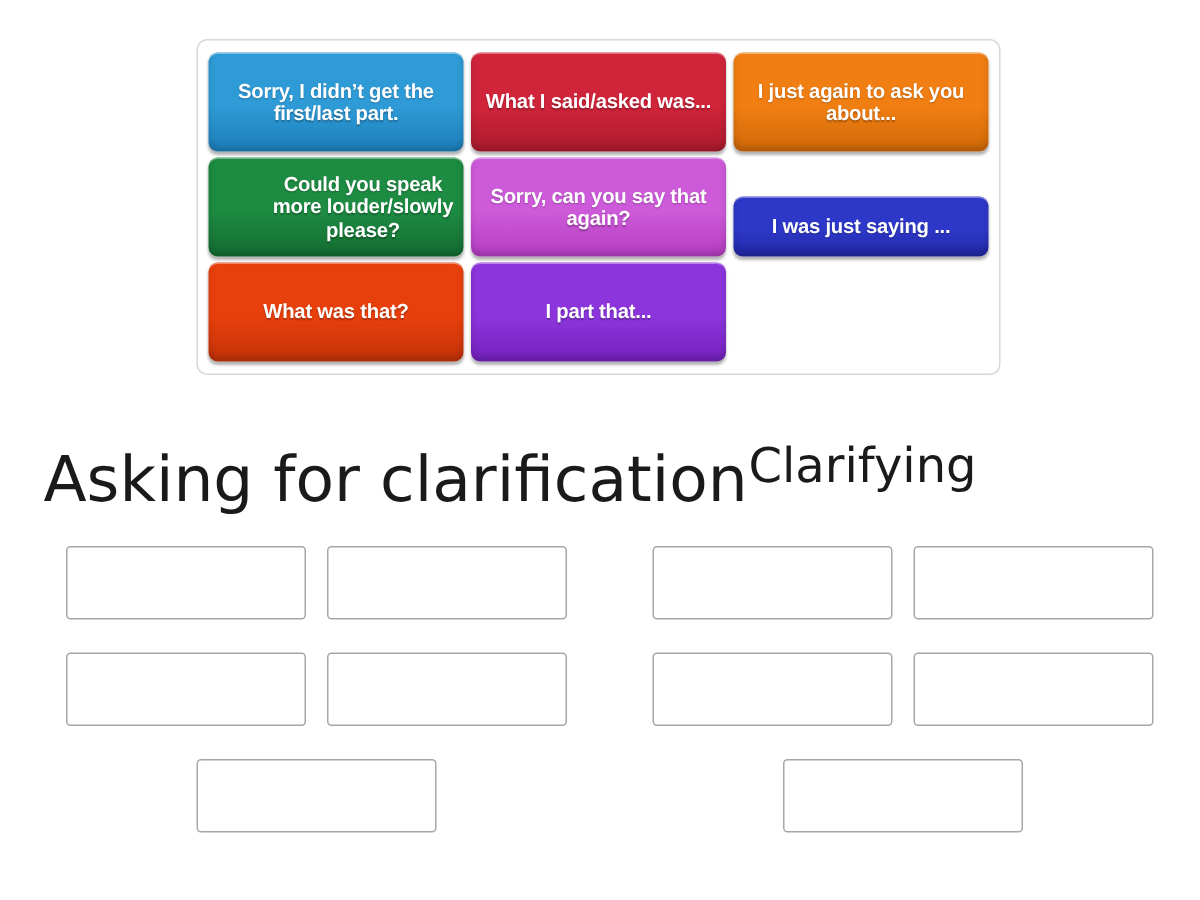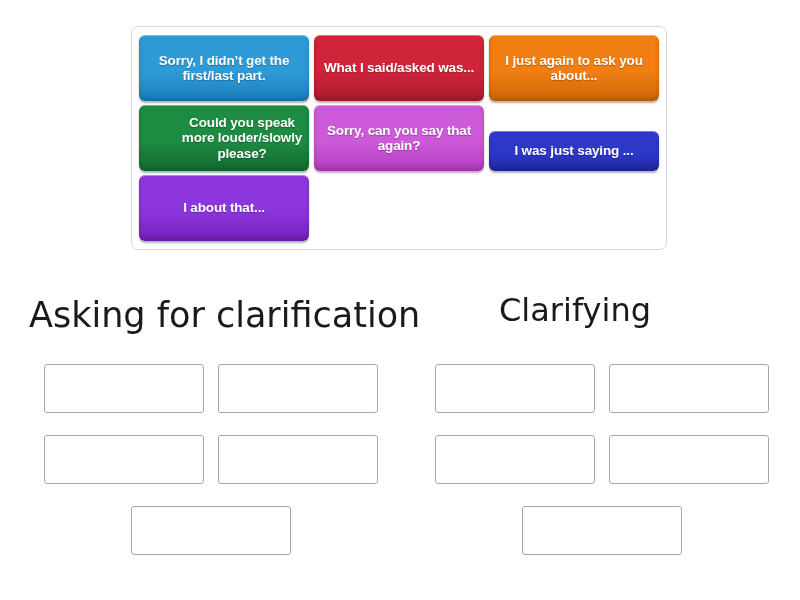--- a/index.html
+++ b/index.html
@@ -70,21 +70,21 @@
   .category-heading {
     position: absolute;
     font-weight: normal;
     color: #1a1a1a;
     white-space: nowrap;
     font-family: "DejaVu Sans", sans-serif;
   }
   #heading-left {
     left: 29px;
     top: 295px;
-    font-size: 35px;
+    font-size: 42px;
   }
   #heading-right {
     left: 499px;
     top: 291px;
     font-size: 32px;
   }
 
   
   .drop-column {
     position: absolute;
@@ -133,23 +133,26 @@
 
       <div class="tile" style="background: linear-gradient(rgb(205, 90, 217) 0%, rgb(205, 90, 217) 55%, rgb(180, 61, 194) 100%); justify-content: center;">
         <span class="tile-text">Sorry, can you say that again?</span>
       </div>
 
       <div class="tile" style="background: linear-gradient(rgb(46, 56, 200) 0%, rgb(46, 56, 200) 55%, rgb(33, 40, 165) 100%); margin-top: 26px;">
         <span class="tile-text">I was just saying ...</span>
       </div>
 
 
+      <div class="tile" style="background: linear-gradient(rgb(232, 64, 12) 0%, rgb(232, 64, 12) 55%, rgb(194, 50, 8) 100%);">
+        <span class="tile-text">What was that?</span>
+      </div>
 
       <div class="tile" style="background: linear-gradient(rgb(140, 53, 220) 0%, rgb(140, 53, 220) 55%, rgb(116, 32, 189) 100%);">
-        <span class="tile-text">I about that...</span>
+        <span class="tile-text">I part that...</span>
       </div>
 
     </div>
   </div>
 
   <div class="category-heading" id="heading-left">Asking for clarification</div>
 
   <div class="category-heading" id="heading-right">Clarifying</div>
 
   <div class="drop-column" id="column-left">

